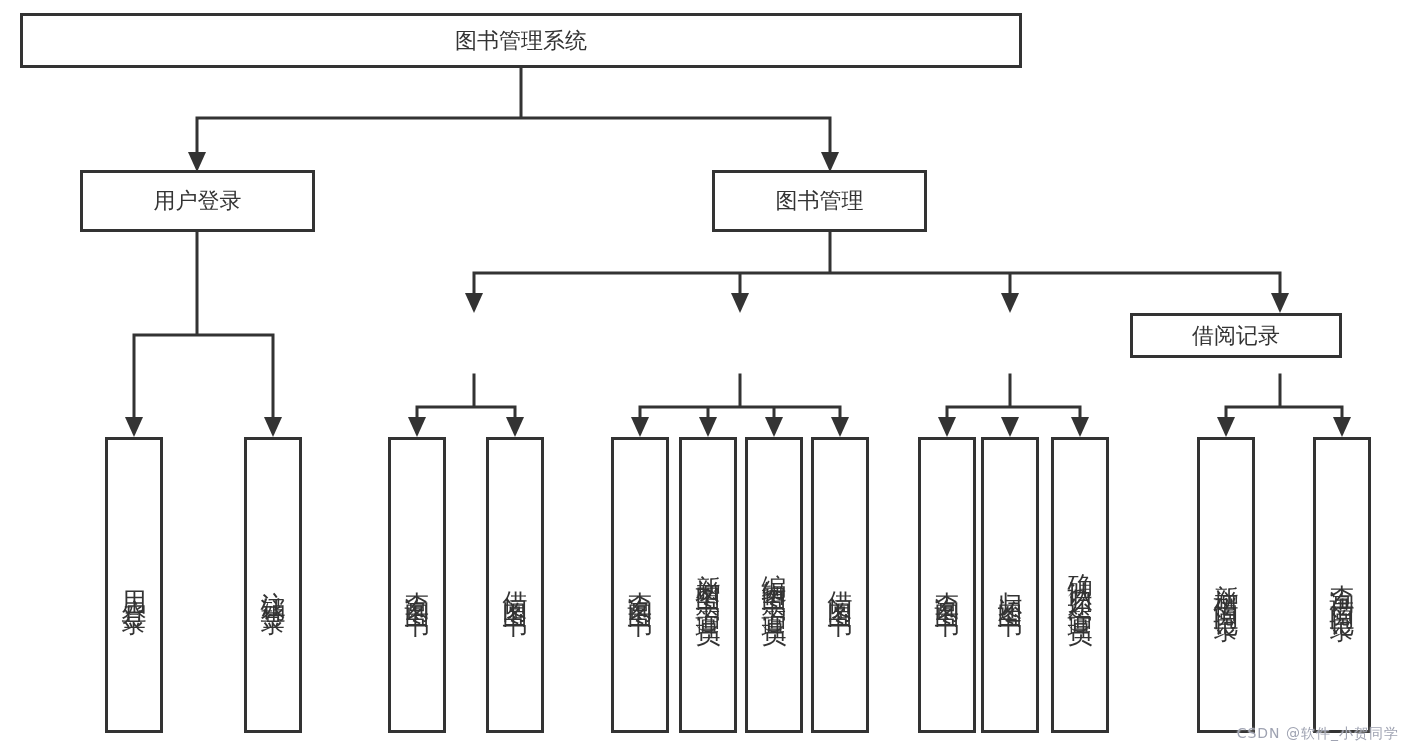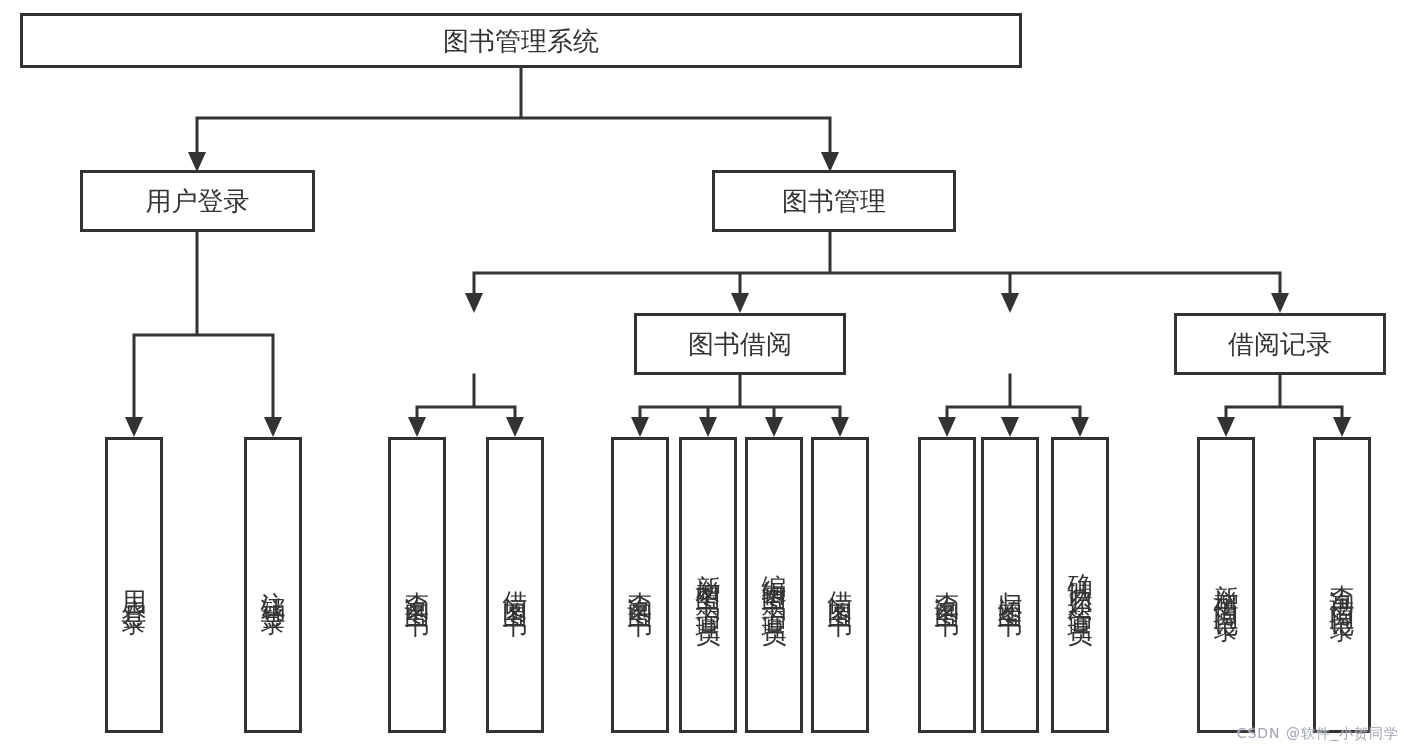--- a/index.html
+++ b/index.html
@@ -15,21 +15,21 @@
     position:absolute;
     box-sizing:border-box;
     border:3px solid #333333;
     background:#ffffff;
     display:flex;
     align-items:center;
     justify-content:center;
     color:#333333;
   }
   .box .lbl{
-    font-size:26px;
+    font-size:22px;
     line-height:1;
     white-space:nowrap;
   }
   .box.v .lbl{
     writing-mode:vertical-rl;
     text-orientation:mixed;
     font-size:25px;
     letter-spacing:7px;
     line-height:1;
     white-space:normal;
@@ -82,28 +82,25 @@
     </g>
   </svg>
 
   <div class="box" style="left:20px;top:13px;width:1002px;height:55px">
     <span class="lbl">图书管理系统</span>
   </div>
 
   <div class="box" style="left:80px;top:170px;width:235px;height:62px">
     <span class="lbl">用户登录</span>
   </div>
-  <div class="box" style="left:712px;top:170px;width:244px;height:62px">
+  <div class="box" style="left:712px;top:170px;width:215px;height:62px">
     <span class="lbl">图书管理</span>
   </div>
 
-  <div class="box" style="left:634px;top:313px;width:212px;height:62px">
-    <span class="lbl">图书借阅</span>
-  </div>
-  <div class="box" style="left:1174px;top:313px;width:212px;height:62px">
+  <div class="box" style="left:1130px;top:313px;width:212px;height:45px">
     <span class="lbl">借阅记录</span>
   </div>
 
   <div class="box v" style="left:105px;top:437px;width:58px;height:296px">
     <span class="lbl">用户登录</span>
   </div>
   <div class="box v" style="left:244px;top:437px;width:58px;height:296px">
     <span class="lbl">注销登录</span>
   </div>
 

